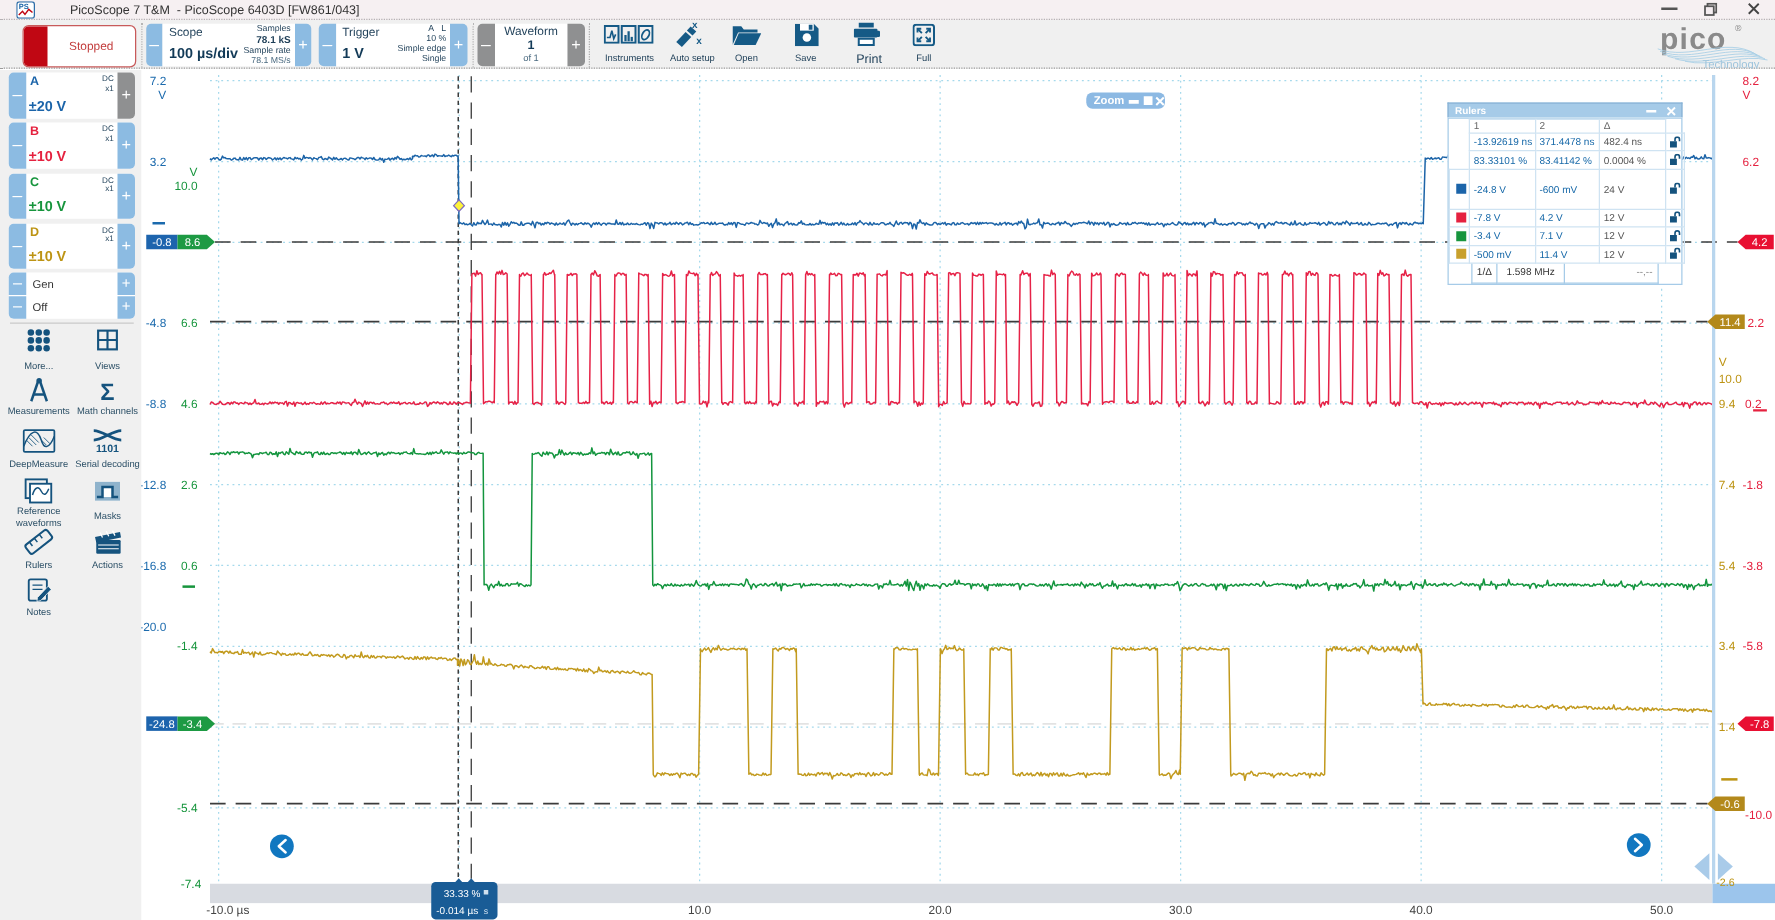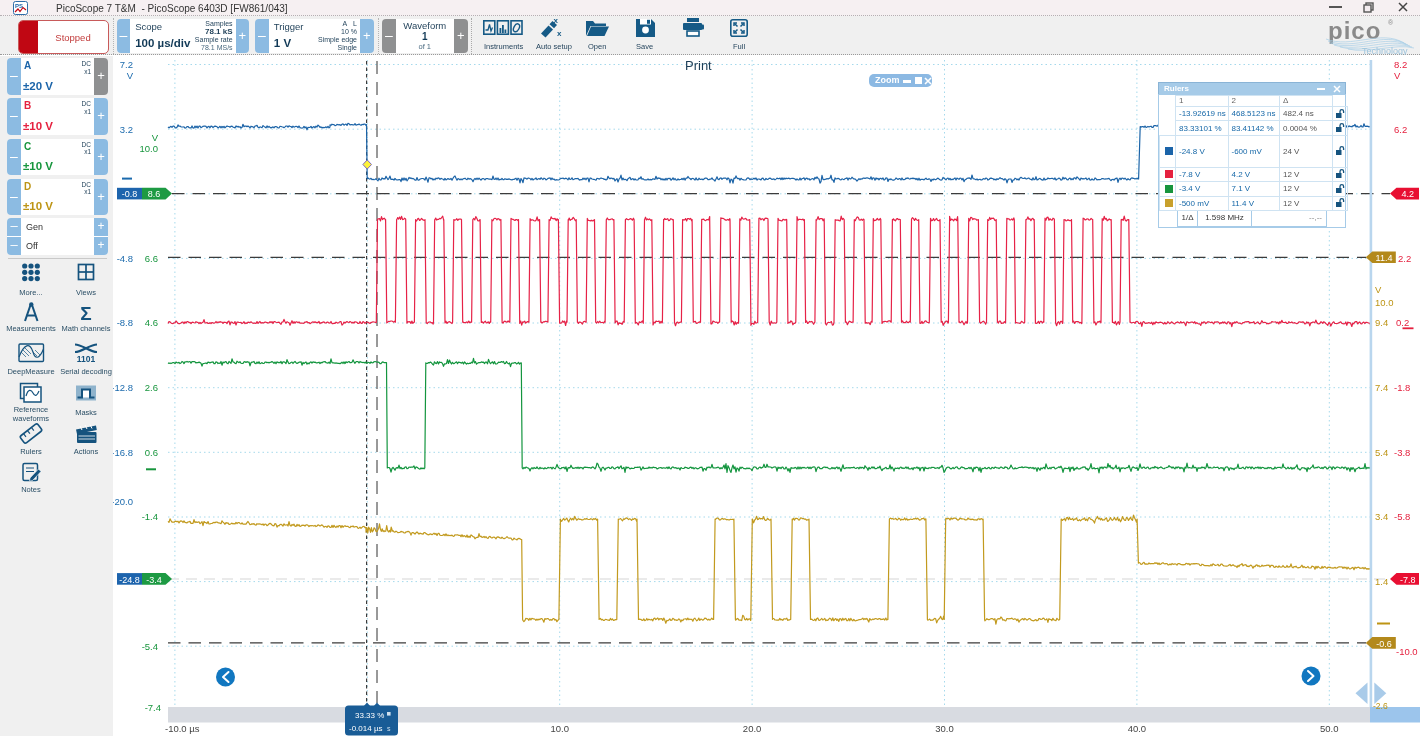--- a/index.html
+++ b/index.html
@@ -208,21 +208,21 @@
    <circle cx="9.5" cy="11" r="3.4" fill="#fff"></circle>
  </svg>
  <div class="abs" style="left:636px;top:26px;font-size:7.5px;color:#1d3e57;">Save</div>
 
  <svg class="abs" style="left:683px;top:2px" width="21" height="19" viewBox="0 0 21 19">
    <rect x="4" y="0" width="12" height="4" fill="#155a86"></rect>
    <rect x="0" y="5" width="19" height="7" rx="1" fill="#155a86"></rect>
    <rect x="4" y="13" width="12" height="5" fill="#fff" stroke="#155a86" stroke-width="1.6"></rect>
    <rect x="16" y="6.5" width="5" height="5" rx="1" fill="#155a86"></rect>
  </svg>
- <div class="abs" style="left:685px;top:26px;font-size:13px;color:#1d3e57;margin-top:16px;">Print</div>
+ <div class="abs" style="left:685px;top:26px;font-size:10px;color:#1d3e57;">Print</div>
 
  <svg class="abs" style="left:730px;top:3px" width="18" height="18" viewBox="0 0 18 18">
    <rect x="0.8" y="0.8" width="16.4" height="16.4" rx="2" fill="none" stroke="#155a86" stroke-width="1.6"></rect>
    <path d="M4 7 L4 4 L7 4 M11 4 L14 4 L14 7 M14 11 L14 14 L11 14 M7 14 L4 14 L4 11" stroke="#155a86" stroke-width="1.5" fill="none"></path>
    <path d="M4.5 4.5 L7.5 7.5 M13.5 4.5 L10.5 7.5 M13.5 13.5 L10.5 10.5 M4.5 13.5 L7.5 10.5" stroke="#155a86" stroke-width="1.5"></path>
  </svg>
  <div class="abs" style="left:733px;top:26px;font-size:7.5px;color:#1d3e57;">Full</div>
 
  <div class="abs" style="left:1326px;top:1px;width:80px;height:38px;">
   <svg width="92" height="38" viewBox="0 0 92 38">
@@ -418,21 +418,21 @@
           <tr style="height:11.5px;">
             <td></td>
             <td class="rc h">1</td>
             <td class="rc h">2</td>
             <td class="rc h">Δ</td>
             <td></td>
           </tr>
    <tr style="height:14.4px;">
             <td></td>
             <td class="rc b">-13.92619 ns</td>
-            <td class="rc b">468.5123 ns</td>
+            <td class="rc b">371.4478 ns</td>
             <td class="rc g">482.4 ns</td>
             <td class="rc lk"><svg width="10" height="10" viewBox="0 0 10 10">
                 <rect x="1" y="4" width="5.5" height="5" fill="#15537e"></rect>
                 <path d="M5 4 L5 2.5 A1.8 1.8 0 0 1 8.6 2.5 L8.6 4" fill="none" stroke="#15537e" stroke-width="1.3"></path>
               </svg></td>
           </tr>
    <tr style="height:14.4px;">
             <td></td>
             <td class="rc b">83.33101 %</td>
             <td class="rc b">83.41142 %</td>

